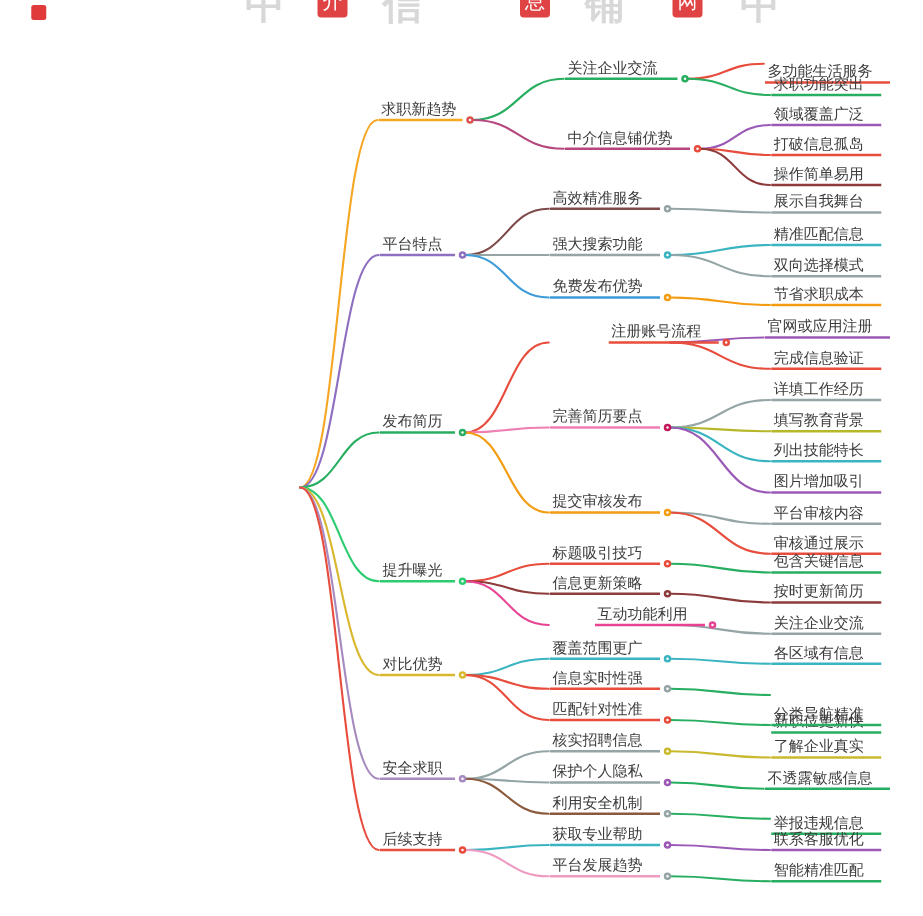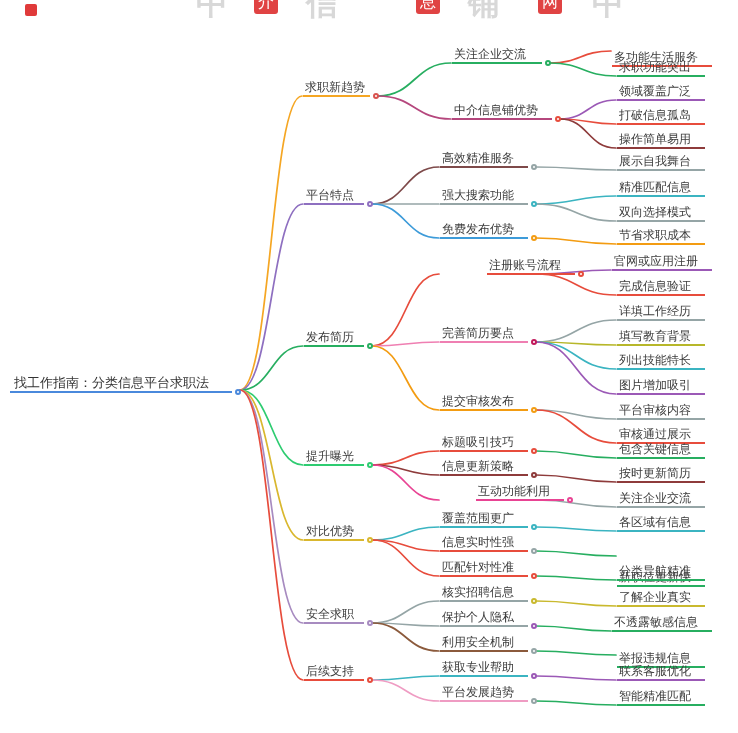--- a/index.html
+++ b/index.html
@@ -92,21 +92,20 @@
       <path d="M 536 551 C 576.0 551, 576.0 556, 616 556" fill="none" stroke="#27ae60" stroke-width="1.7" stroke-linecap="round"></path>
       <path d="M 536 576 C 576.0 576, 576.0 580, 616 580" fill="none" stroke="#27ae60" stroke-width="1.7" stroke-linecap="round"></path>
       <path d="M 536 601 C 576.0 601, 576.0 606, 616 606" fill="none" stroke="#c9b92e" stroke-width="1.7" stroke-linecap="round"></path>
       <path d="M 536 626 C 573.5 626, 573.5 631, 611 631" fill="none" stroke="#27ae60" stroke-width="1.7" stroke-linecap="round"></path>
       <path d="M 536 651 C 576.0 651, 576.0 655, 616 655" fill="none" stroke="#27ae60" stroke-width="1.7" stroke-linecap="round"></path>
       <path d="M 536 676 C 576.0 676, 576.0 680, 616 680" fill="none" stroke="#9b59b6" stroke-width="1.7" stroke-linecap="round"></path>
       <path d="M 536 701 C 576.0 701, 576.0 705, 616 705" fill="none" stroke="#27ae60" stroke-width="1.7" stroke-linecap="round"></path>
     </svg>
 
   <div class="nodes">
-      <div class="node root" style="left: 10px; top: 374px; width: 222px; border-bottom-color: rgb(74, 137, 220);"><span>找工作指南：分类信息平台求职法</span><span class="dot" style="border-color: rgb(74, 137, 220);"></span></div>
       <div class="node" style="left: 303px; top: 80px; width: 67px; border-bottom-color: rgb(245, 166, 35);"><span>求职新趋势</span><span class="dot" style="border-color: rgb(217, 83, 79);"></span></div>
       <div class="node" style="left: 304px; top: 188px; width: 60px; border-bottom-color: rgb(142, 111, 192);"><span>平台特点</span><span class="dot" style="border-color: rgb(142, 111, 192);"></span></div>
       <div class="node" style="left: 304px; top: 330px; width: 60px; border-bottom-color: rgb(39, 174, 96);"><span>发布简历</span><span class="dot" style="border-color: rgb(39, 174, 96);"></span></div>
       <div class="node" style="left: 304px; top: 449px; width: 60px; border-bottom-color: rgb(46, 204, 113);"><span>提升曝光</span><span class="dot" style="border-color: rgb(46, 204, 113);"></span></div>
       <div class="node" style="left: 304px; top: 524px; width: 60px; border-bottom-color: rgb(217, 183, 46);"><span>对比优势</span><span class="dot" style="border-color: rgb(217, 183, 46);"></span></div>
       <div class="node" style="left: 304px; top: 607px; width: 60px; border-bottom-color: rgb(167, 139, 192);"><span>安全求职</span><span class="dot" style="border-color: rgb(167, 139, 192);"></span></div>
       <div class="node" style="left: 304px; top: 664px; width: 60px; border-bottom-color: rgb(231, 76, 60);"><span>后续支持</span><span class="dot" style="border-color: rgb(231, 76, 60);"></span></div>
       <div class="node" style="left: 452px; top: 47px; width: 90px; border-bottom-color: rgb(39, 174, 96);"><span>关注企业交流</span><span class="dot" style="border-color: rgb(39, 174, 96);"></span></div>
       <div class="node" style="left: 452px; top: 103px; width: 100px; border-bottom-color: rgb(181, 71, 125);"><span>中介信息铺优势</span><span class="dot" style="border-color: rgb(231, 76, 60);"></span></div>
       <div class="node" style="left: 440px; top: 151px; width: 88px; border-bottom-color: rgb(126, 74, 74);"><span>高效精准服务</span><span class="dot" style="border-color: rgb(149, 165, 166);"></span></div>

